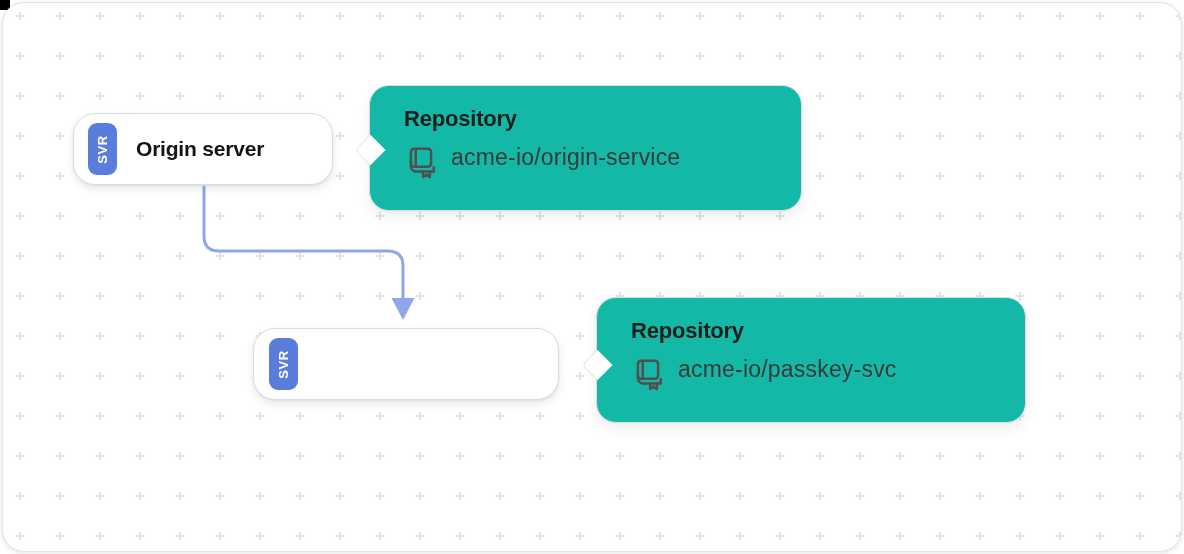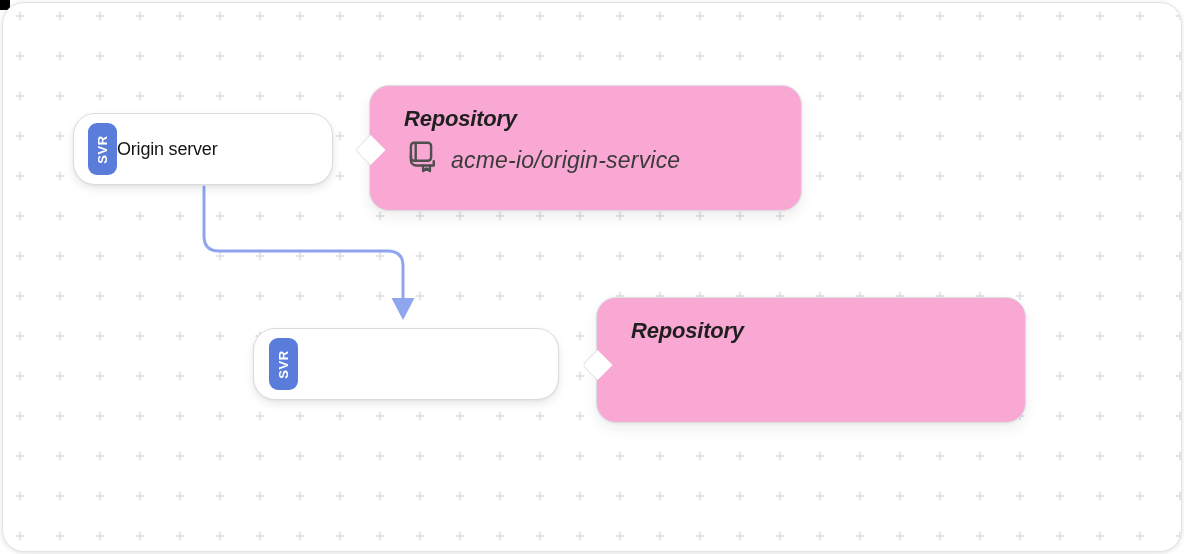--- a/index.html
+++ b/index.html
@@ -66,35 +66,35 @@
     display: flex; align-items: center; justify-content: center;
     flex: 0 0 auto;
   }
   .badge-text {
     transform: rotate(-90deg);
     color: var(--badge-text);
     font-size: 13px; font-weight: 700;
     letter-spacing: 0.6px;
   }
   .node-label {
-    font-size: 18px; font-weight: 400;
+    margin-left: 19px;
+    font-size: 21px; font-weight: 700;
     color: var(--node-label-text);
     letter-spacing: -0.2px;
     white-space: nowrap;
   }
 
   .callout {
     position: absolute;
-    background: #f9a8d4;
+    background: #14b8a6;
     border: 1px solid var(--callout-border);
     border-radius: 20px;
     box-shadow: 0 6px 14px rgba(25,25,35,0.07), 0 1px 3px rgba(0,0,0,0.04);
     padding: 20px 28px 0 34px;
     z-index: 2;
-    font-style: italic;
   }
   .callout-origin  { left: 366px; top: 82px;  width: 433px; height: 126px; }
   .callout-passkey { left: 593px; top: 294px; width: 430px; height: 126px; }
   .tail {
     position: absolute;
     left: -11px;
     width: 22px; height: 22px;
     background: #ffffff;
     border-left: 1px solid var(--callout-border);
     border-bottom: 1px solid var(--callout-border);
@@ -102,22 +102,22 @@
     transform: rotate(45deg);
   }
   .callout-origin  .tail { top: 53px; }
   .callout-passkey .tail { top: 56px; }
   .callout-title {
     font-size: 22px; font-weight: 700;
     color: var(--callout-title-text);
     letter-spacing: -0.2px;
   }
   .callout-row {
-    margin-top: 6px;
-    display: flex; align-items: flex-end; gap: 13px;
+    margin-top: 12px;
+    display: flex; align-items: flex-start; gap: 13px;
   }
   .book { width: 34px; height: 36px; flex: 0 0 auto; }
   .book path, .book rect { stroke: var(--book-icon); fill: none; stroke-width: 2.3; stroke-linecap: round; stroke-linejoin: round; }
   .repo-path {
     font-size: 23px; font-weight: 400;
     color: var(--repo-path-text);
     letter-spacing: 0.2px;
     white-space: nowrap;
   }
 </style>
@@ -165,15 +165,24 @@
 
   <div class="node node-passkey">
     <span class="badge">
       <span class="badge-text">SVR</span>
     </span>
   </div>
 
   <div class="callout callout-passkey">
     <div class="tail"></div>
     <div class="callout-title">Repository</div>
+    <div class="callout-row">
+      <svg class="book" viewBox="0 0 32 32">
+        <rect x="6.5" y="3.5" width="19" height="17" rx="3"></rect>
+        <path d="M11 4.2 V20"></path>
+        <path d="M6.5 15.5 V20 a5 5 0 0 0 5 5 H28 V20.8"></path>
+        <path d="M18 25 v5.2 l3.2 -2.5 3.2 2.5 V25"></path>
+      </svg>
+      <span class="repo-path">acme-io/passkey-svc</span>
+    </div>
   </div>
 
 </div>
 
 </body></html>

